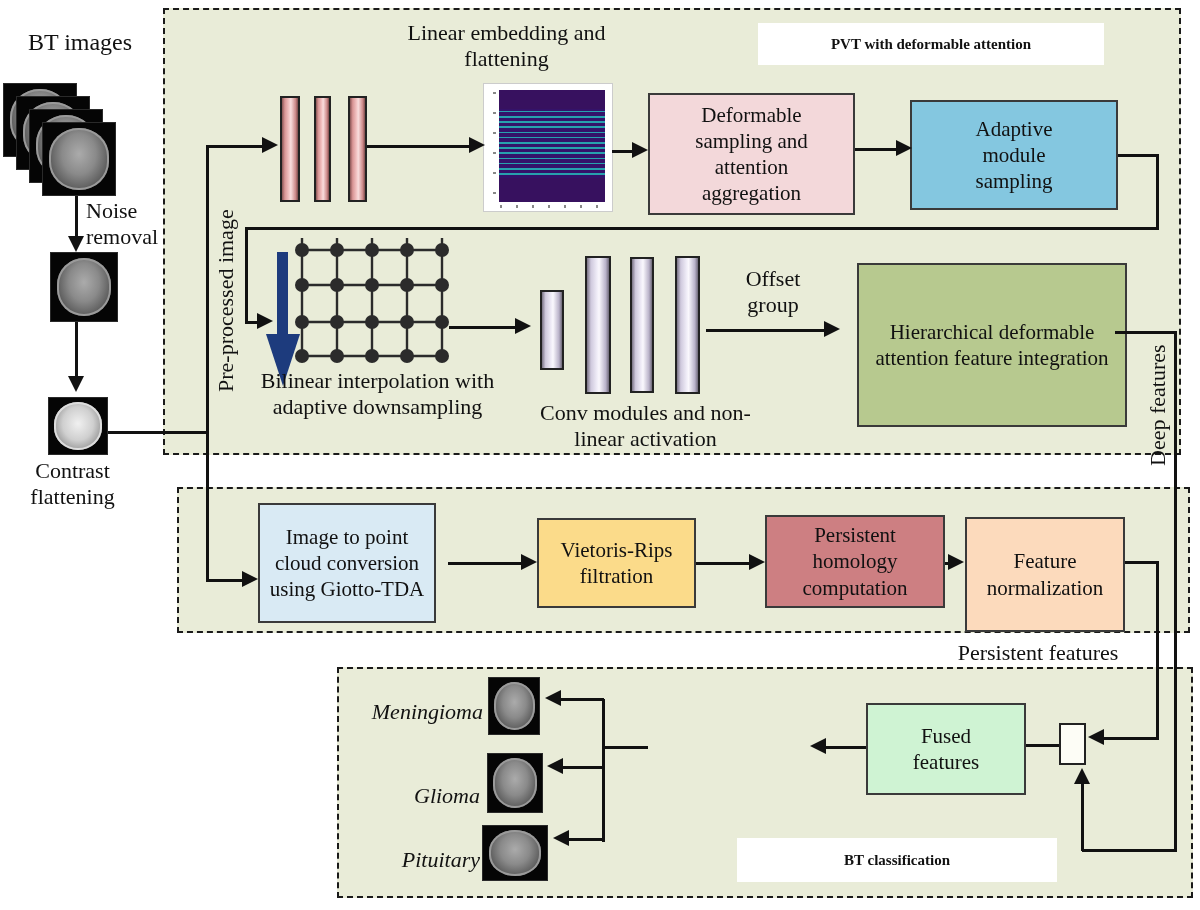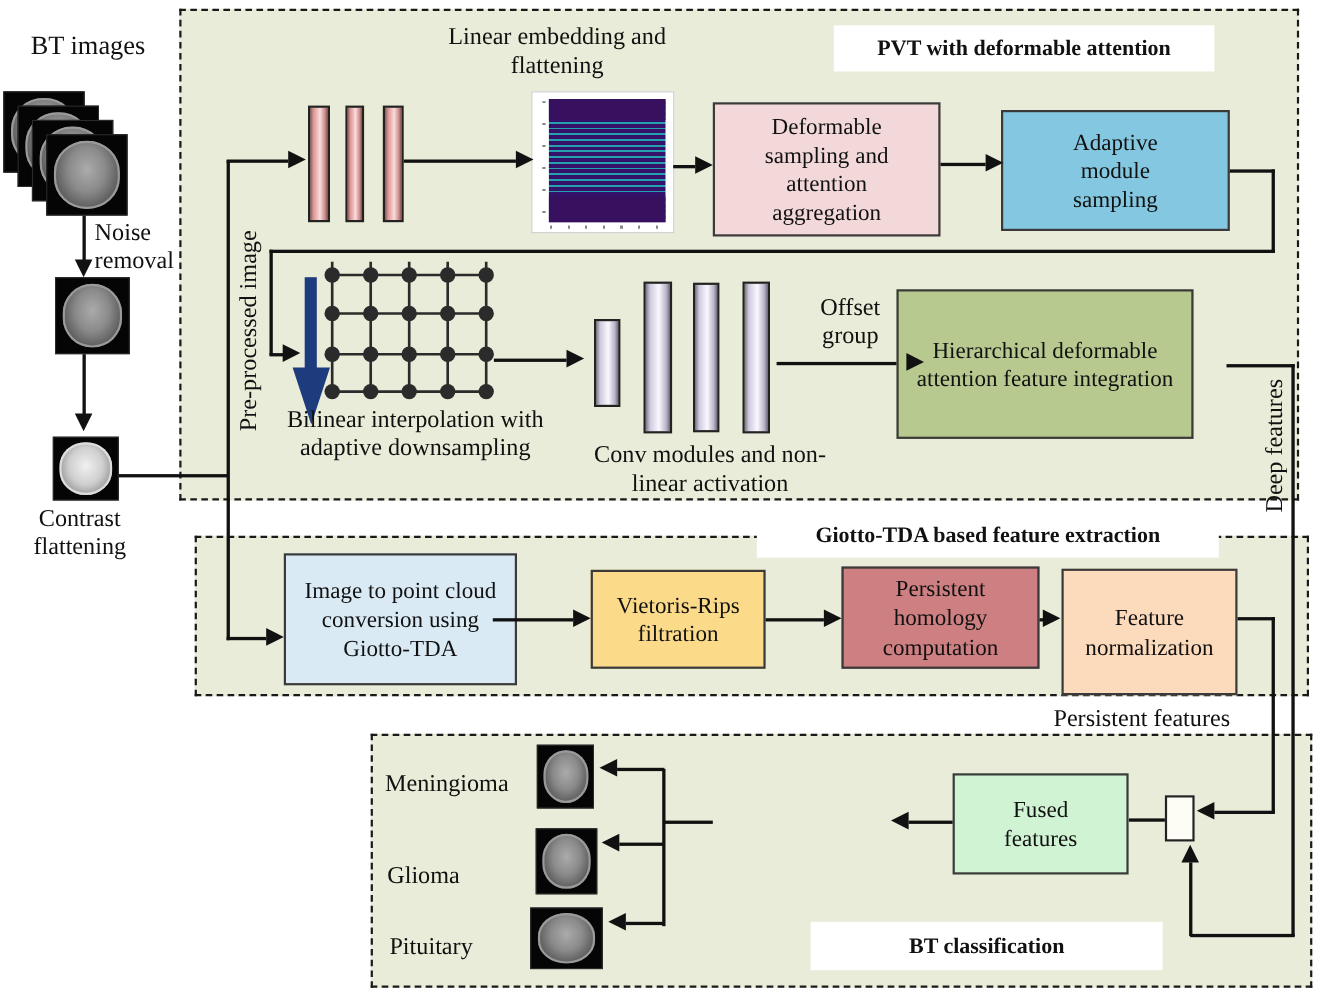--- a/index.html
+++ b/index.html
@@ -11,22 +11,22 @@
   .vl{position:absolute;width:2.5px;background:#111;z-index:2;}
   .ah{position:absolute;width:0;height:0;z-index:3;}
   .ah.r{border-top:8px solid transparent;border-bottom:8px solid transparent;border-left:16px solid #111;}
   .ah.l{border-top:8px solid transparent;border-bottom:8px solid transparent;border-right:16px solid #111;}
   .ah.d{border-left:8px solid transparent;border-right:8px solid transparent;border-top:16px solid #111;}
   .ah.u{border-left:8px solid transparent;border-right:8px solid transparent;border-bottom:16px solid #111;}
   .box{position:absolute;display:flex;align-items:center;justify-content:center;text-align:center;
        border:2px solid #3a3a3a;z-index:2;font-size:21px;line-height:1.25;}
   .box span{display:block;}
   .lbl{position:absolute;text-align:center;font-size:22px;line-height:1.18;z-index:2;}
-  .rlbl{text-align:left;}
-  .title{position:absolute;background:#fff;font-weight:bold;font-size:20px;display:flex;
+  .rlbl{text-align:right;font-style:italic;}
+  .title{position:absolute;background:#fff;font-weight:bold;font-size:15px;display:flex;
          align-items:center;justify-content:center;text-align:right;z-index:3;line-height:1.1;}
   .vtext{position:absolute;writing-mode:vertical-rl;transform:rotate(180deg);display:flex;
          align-items:center;justify-content:center;font-size:22px;z-index:2;}
   .bar{position:absolute;border:2px solid #222;z-index:2;}
   .bar.pink{background:linear-gradient(90deg,#8a5555 0%,#d99595 18%,#f4c6c6 45%,#f9dede 55%,#cc8888 85%,#7a4a4a 100%);}
   .bar.lav{background:linear-gradient(90deg,#7a7385 0%,#cfc9dd 18%,#efecf7 45%,#faf8fd 55%,#b9b2c9 85%,#6e6878 100%);}
   .navyshaft{position:absolute;background:var(--navy,#1d3b7d);z-index:2;}
   .navyhead{position:absolute;width:0;height:0;border-left:17px solid transparent;
             border-right:17px solid transparent;border-top:52px solid var(--navy,#1d3b7d);z-index:2;}
   .brain{position:absolute;background:#050505;z-index:2;border:1px solid #2a2a2a;}
@@ -165,37 +165,36 @@
   <div class="bar lav" style="left:585px;top:256px;width:26px;height:138px"></div>
   <div class="bar lav" style="left:630px;top:257px;width:24px;height:136px"></div>
   <div class="bar lav" style="left:675px;top:256px;width:25px;height:138px"></div>
 
   <div class="lbl" style="left:518px;top:400px;width:255px">Conv modules and non-linear activation</div>
   <div class="lbl" style="left:733px;top:266px;width:80px">Offset group</div>
 
   <div class="hl" style="left:706px;top:329px;width:118px"></div>
   <div class="ah r" style="left:824px;top:321px"></div>
 
-  <div class="box" style="left:815px;top:263px;width:270px;height:136px;background:var(--green,#b7c98f)">
+  <div class="box" style="left:857px;top:263px;width:270px;height:164px;background:var(--green,#b7c98f)">
     <span style="max-width:250px">Hierarchical deformable attention feature integration</span>
   </div>
 
   <div class="hl" style="left:1115px;top:331px;width:62px"></div>
   <div class="vl" style="left:1174px;top:331px;height:520px"></div>
   <div class="hl" style="left:1082px;top:849px;width:95px"></div>
   <div class="vl" style="left:1081px;top:784px;height:67px"></div>
   <div class="ah u" style="left:1074px;top:768px"></div>
   <div class="vtext" style="left:1142px;top:333px;width:32px;height:145px">Deep features</div>
 
-  <div class="title" style="left:688px;top:467px;width:420px;height:40px">Giotto-TDA based feature extraction</div>
 
   <div class="hl" style="left:206px;top:579px;width:36px"></div>
   <div class="ah r" style="left:242px;top:571px"></div>
 
-  <div class="box" style="left:258px;top:503px;width:212px;height:120px;background:var(--lightblue,#d9eaf4)">
+  <div class="box" style="left:258px;top:503px;width:178px;height:120px;background:var(--lightblue,#d9eaf4)">
     <span style="max-width:175px">Image to point cloud conversion using Giotto-TDA</span>
   </div>
 
   <div class="hl" style="left:448px;top:562px;width:73px"></div>
   <div class="ah r" style="left:521px;top:554px"></div>
 
   <div class="box" style="left:537px;top:518px;width:159px;height:90px;background:var(--yellow,#fbdb8a)">
     <span style="max-width:140px">Vietoris-Rips filtration</span>
   </div>
 

